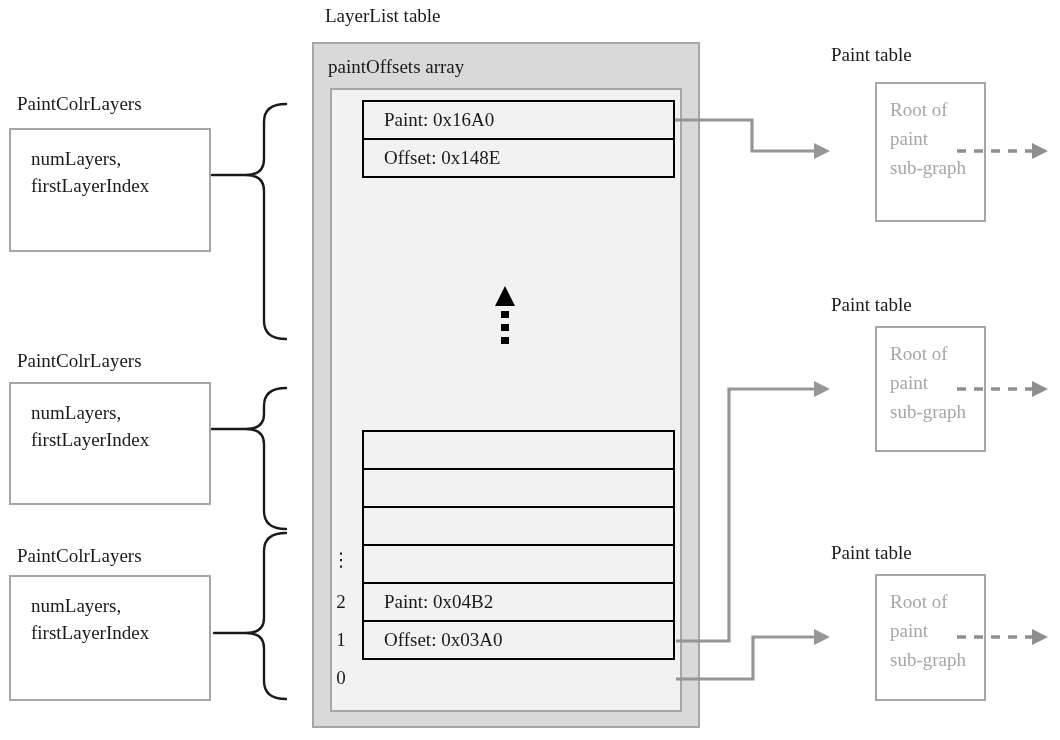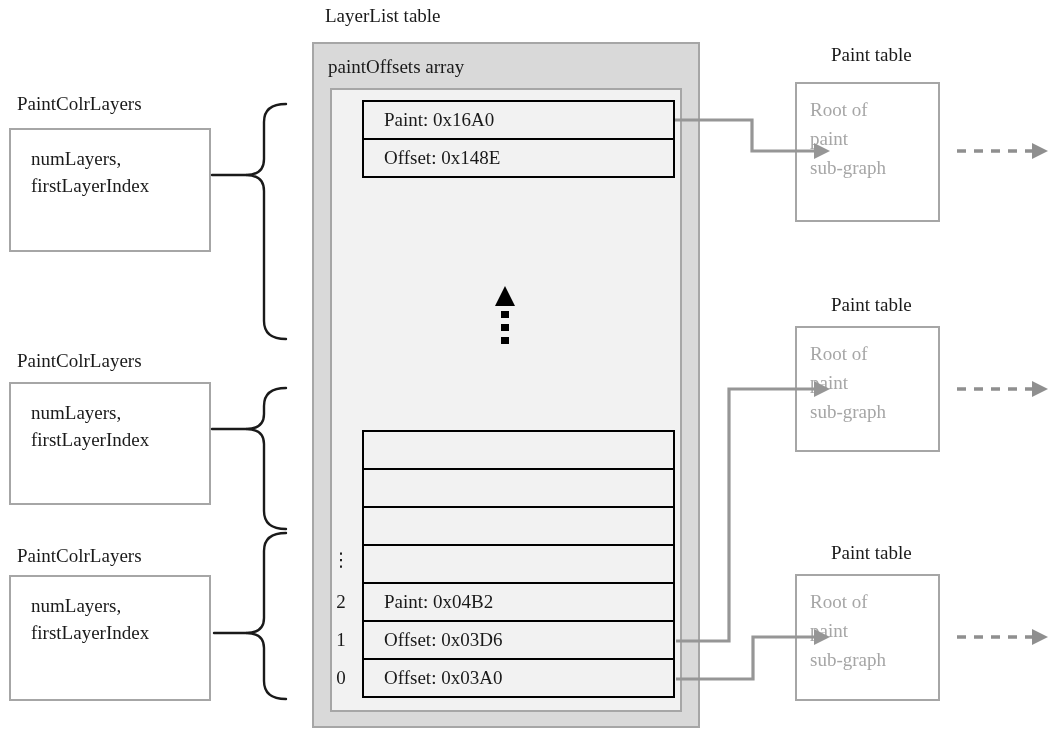--- a/index.html
+++ b/index.html
@@ -45,21 +45,21 @@
 
   
   .pcl-box {
     left: 9px; width: 202px;
     background: #ffffff; border: 2px solid #a6a6a6; box-sizing: border-box;
     padding: 15px 0 4px 20px; font-size: 19px; line-height: 27px;
   }
 
   
   .paint-box {
-    left: 795px; width: 145px;
+    left: 875px; width: 111px;
     background: #ffffff; border: 2px solid #a6a6a6; box-sizing: border-box;
     padding: 11px 0 0 13px;
     font-size: 19px; line-height: 29px; color: #a6a6a6;
   }
   .paint-title { left: 831px; width: 125px; text-align: left; }
 
   svg.overlay { position: absolute; left: 0; top: 0; pointer-events: none; }
 </style>
 </head>
 <body>
@@ -89,23 +89,20 @@
         <span></span>
       </div>
     <div class="row">
         <span></span>
       </div>
     <div class="row">
         <span></span>
       </div>
     <div class="row">
         <span>Paint: 0x04B2</span>
-      </div>
-    <div class="row">
-        <span>Offset: 0x03D6</span>
       </div>
     <div class="row">
         <span>Offset: 0x03A0</span>
       </div>
   </div>
 
   <div class="abs idx" style="left:329px; top:548px;">⋮</div>
   <div class="abs idx" style="left:329px; top:590px;">2</div>
   <div class="abs idx" style="left:329px; top:628px;">1</div>
   <div class="abs idx" style="left:329px; top:666px;">0</div>

